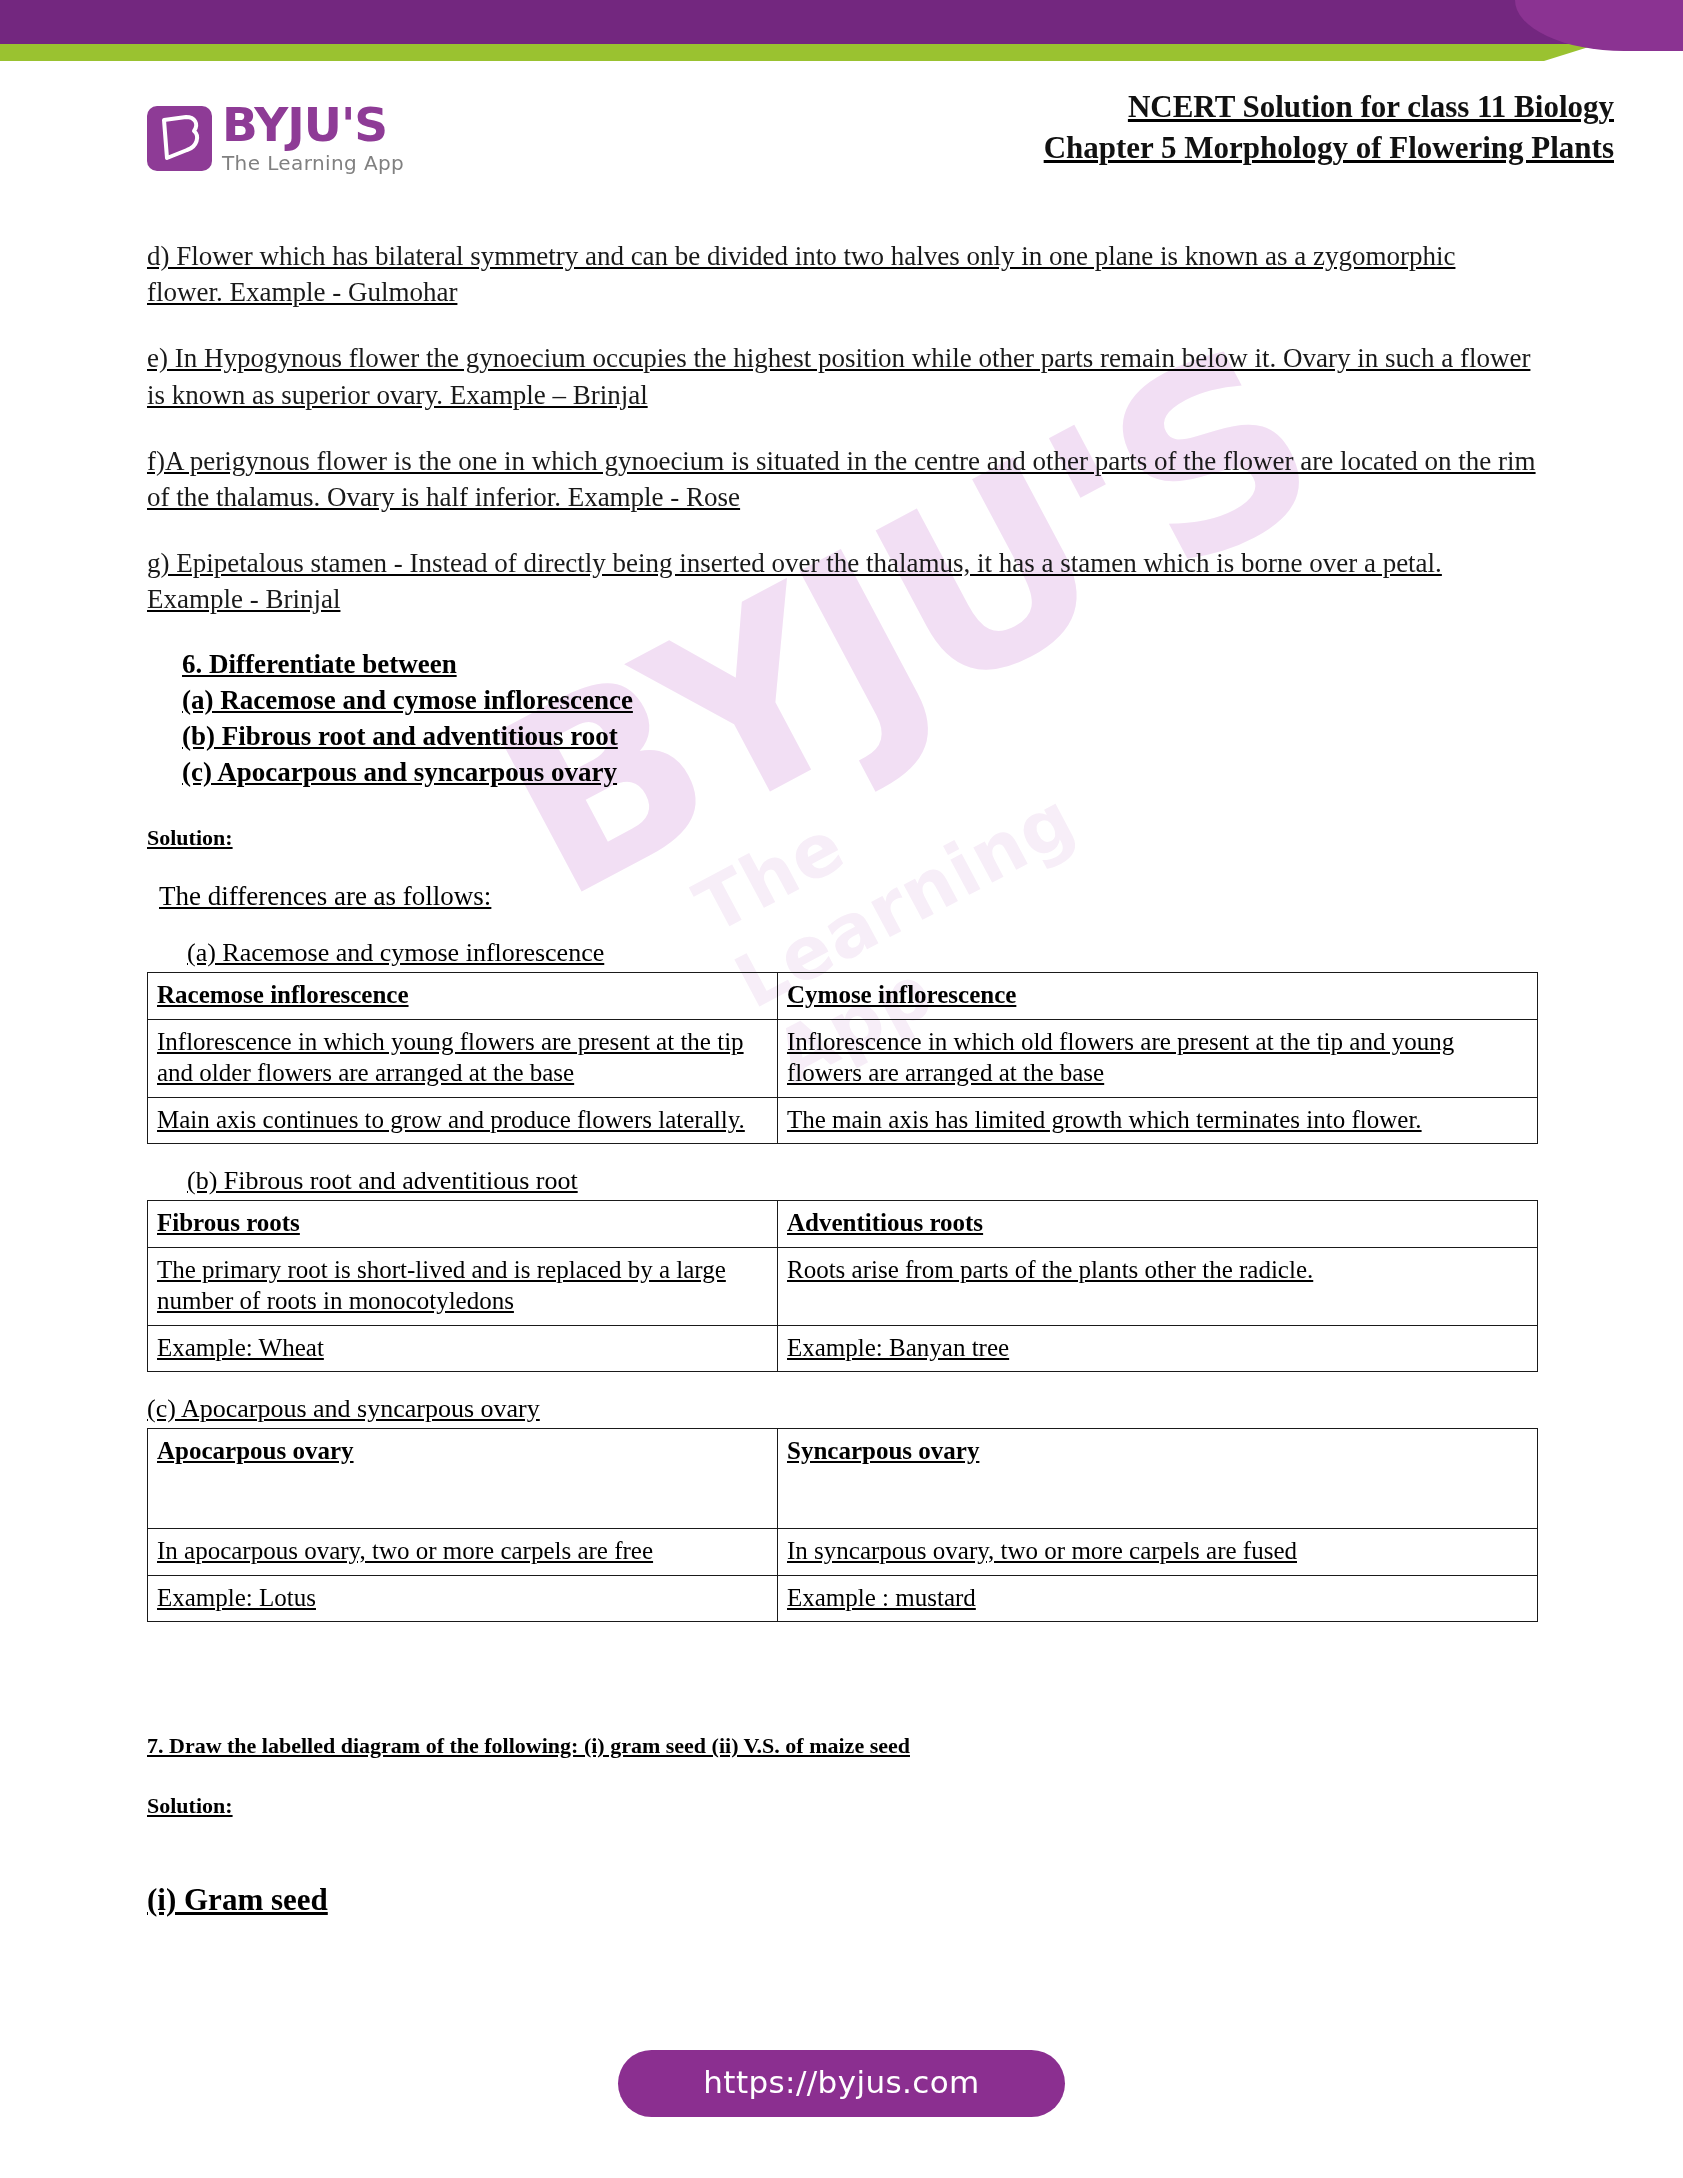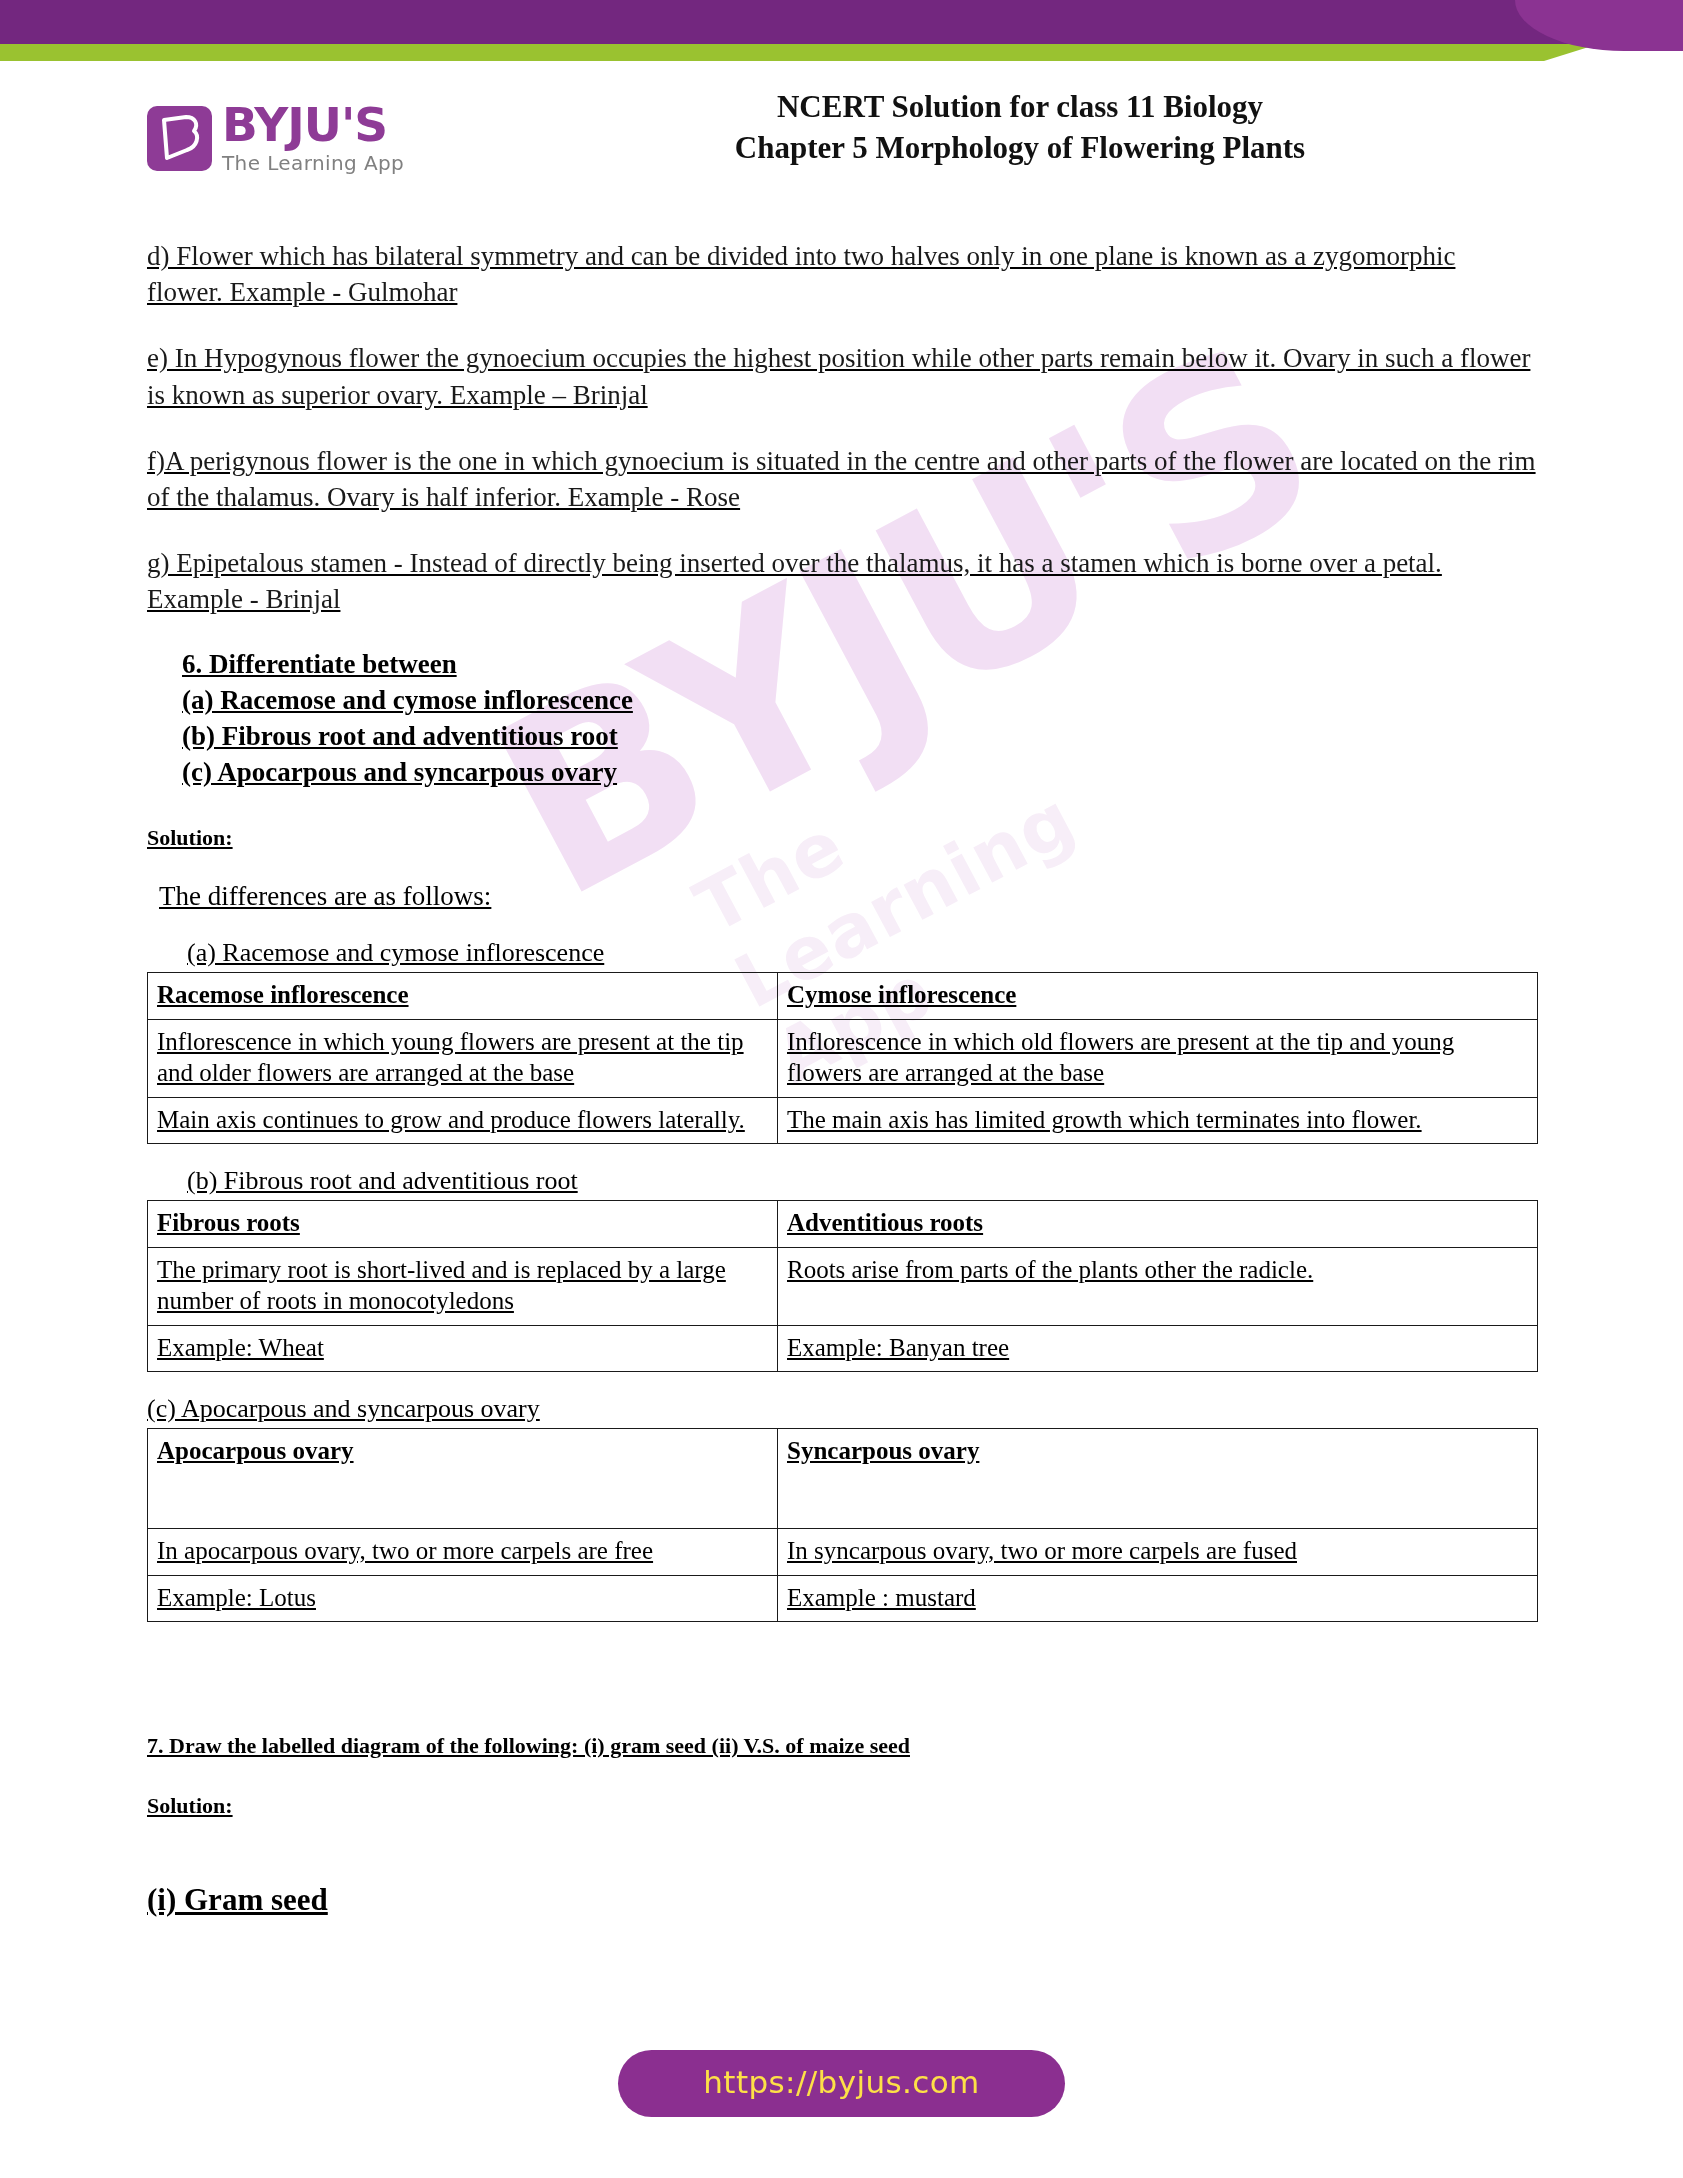--- a/index.html
+++ b/index.html
@@ -128,21 +128,22 @@
     font-size: 20px;
     color: #808080;
     letter-spacing: 0.4px;
     margin-top: 3px;
   }
   .doc-title {
     position: absolute;
     left: 426px;
     top: 0;
     width: 1188px;
-    text-align: center;
+    text-align: right;
+    text-decoration: underline;
   }
   .doc-title .t-line {
     font-family: "Liberation Serif", serif;
     font-weight: bold;
     font-size: 31px;
     line-height: 1.32;
     color: #111;
   }
 
   
@@ -219,21 +220,21 @@
     position: absolute;
     left: 0;
     bottom: 61px;
     width: 1683px;
     display: flex;
     justify-content: center;
     z-index: 3;
   }
   .footer-pill {
     background: #8b2f90;
-    color: #fde047;
+    color: #ffffff;
     font-family: "DejaVu Sans", sans-serif;
     font-size: 31px;
     padding: 14px 85px 17px 85px;
     border-radius: 40px;
     letter-spacing: 0.4px;
   }
 </style>
 </head>
 <body>
 

